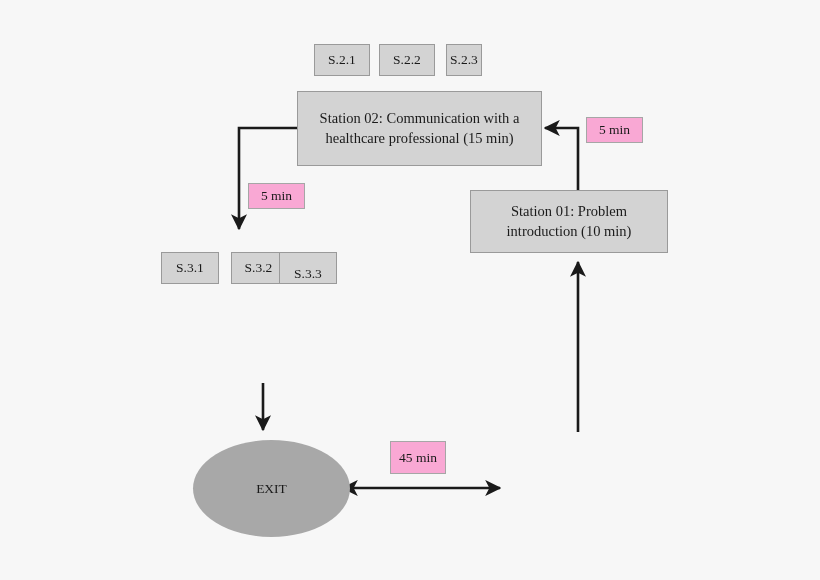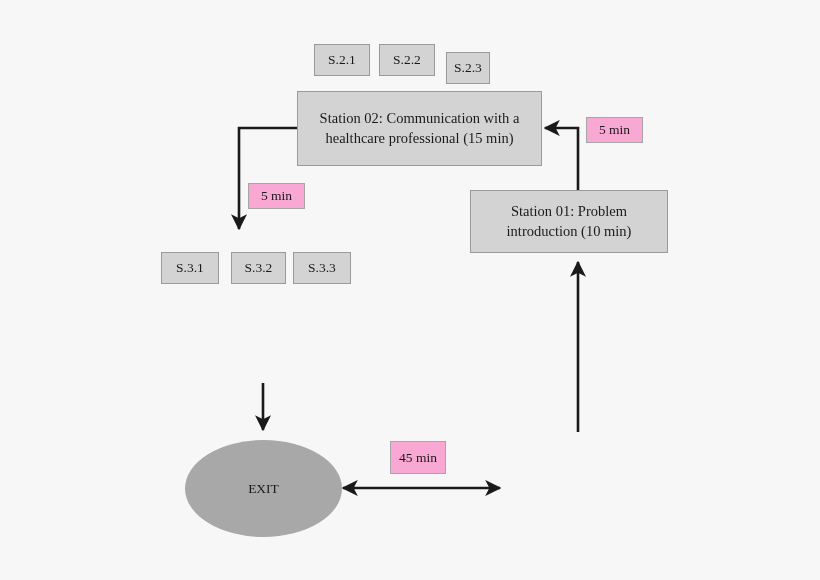--- a/index.html
+++ b/index.html
@@ -93,21 +93,21 @@
 
     <line x1="343" y1="488" x2="500" y2="488" stroke="#1a1a1a" stroke-width="2.6" marker-start="url(#arrowStart)" marker-end="url(#arrowEnd)"></line>
   </svg>
 
   <div class="node substation" style="left:314px; top:44px; width:56px; height:32px;">
     <span class="node-text">S.2.1</span>
   </div>
   <div class="node substation" style="left:379px; top:44px; width:56px; height:32px;">
     <span class="node-text">S.2.2</span>
   </div>
-  <div class="node substation" style="left:446px; top:52px; width:44px; height:32px;">
+  <div class="node substation" style="left:446px; top:44px; width:36px; height:32px;">
     <span class="node-text">S.2.3</span>
   </div>
 
   <div class="node station" style="left:297px; top:91px; width:245px; height:75px;">
     <span class="node-text">Station 02: Communication with a
 healthcare professional (15 min)</span>
   </div>
 
   <div class="node station" style="left:470px; top:190px; width:198px; height:63px;">
     <span class="node-text">Station 01: Problem
@@ -121,27 +121,27 @@
   <div class="node timelabel" style="left:248px; top:183px; width:57px; height:26px;">
     <span class="node-text">5 min</span>
   </div>
 
   <div class="node substation" style="left:161px; top:252px; width:58px; height:32px;">
     <span class="node-text">S.3.1</span>
   </div>
   <div class="node substation" style="left:231px; top:252px; width:55px; height:32px;">
     <span class="node-text">S.3.2</span>
   </div>
-  <div class="node substation" style="left:293px; top:252px; width:58px; height:32px;">
+  <div class="node substation" style="left:279px; top:252px; width:58px; height:32px;align-items:flex-end;">
     <span class="node-text">S.3.3</span>
   </div>
 
 
   <div class="node timelabel" style="left:390px; top:441px; width:56px; height:33px;">
     <span class="node-text">45 min</span>
   </div>
 
-  <div class="node terminator" style="left:185px; top:440px; width:157px; height:97px;">
+  <div class="node terminator" style="left:193px; top:440px; width:157px; height:97px;">
     <span class="node-text">EXIT</span>
   </div>
 
 
 </div>
 
 </body></html>

